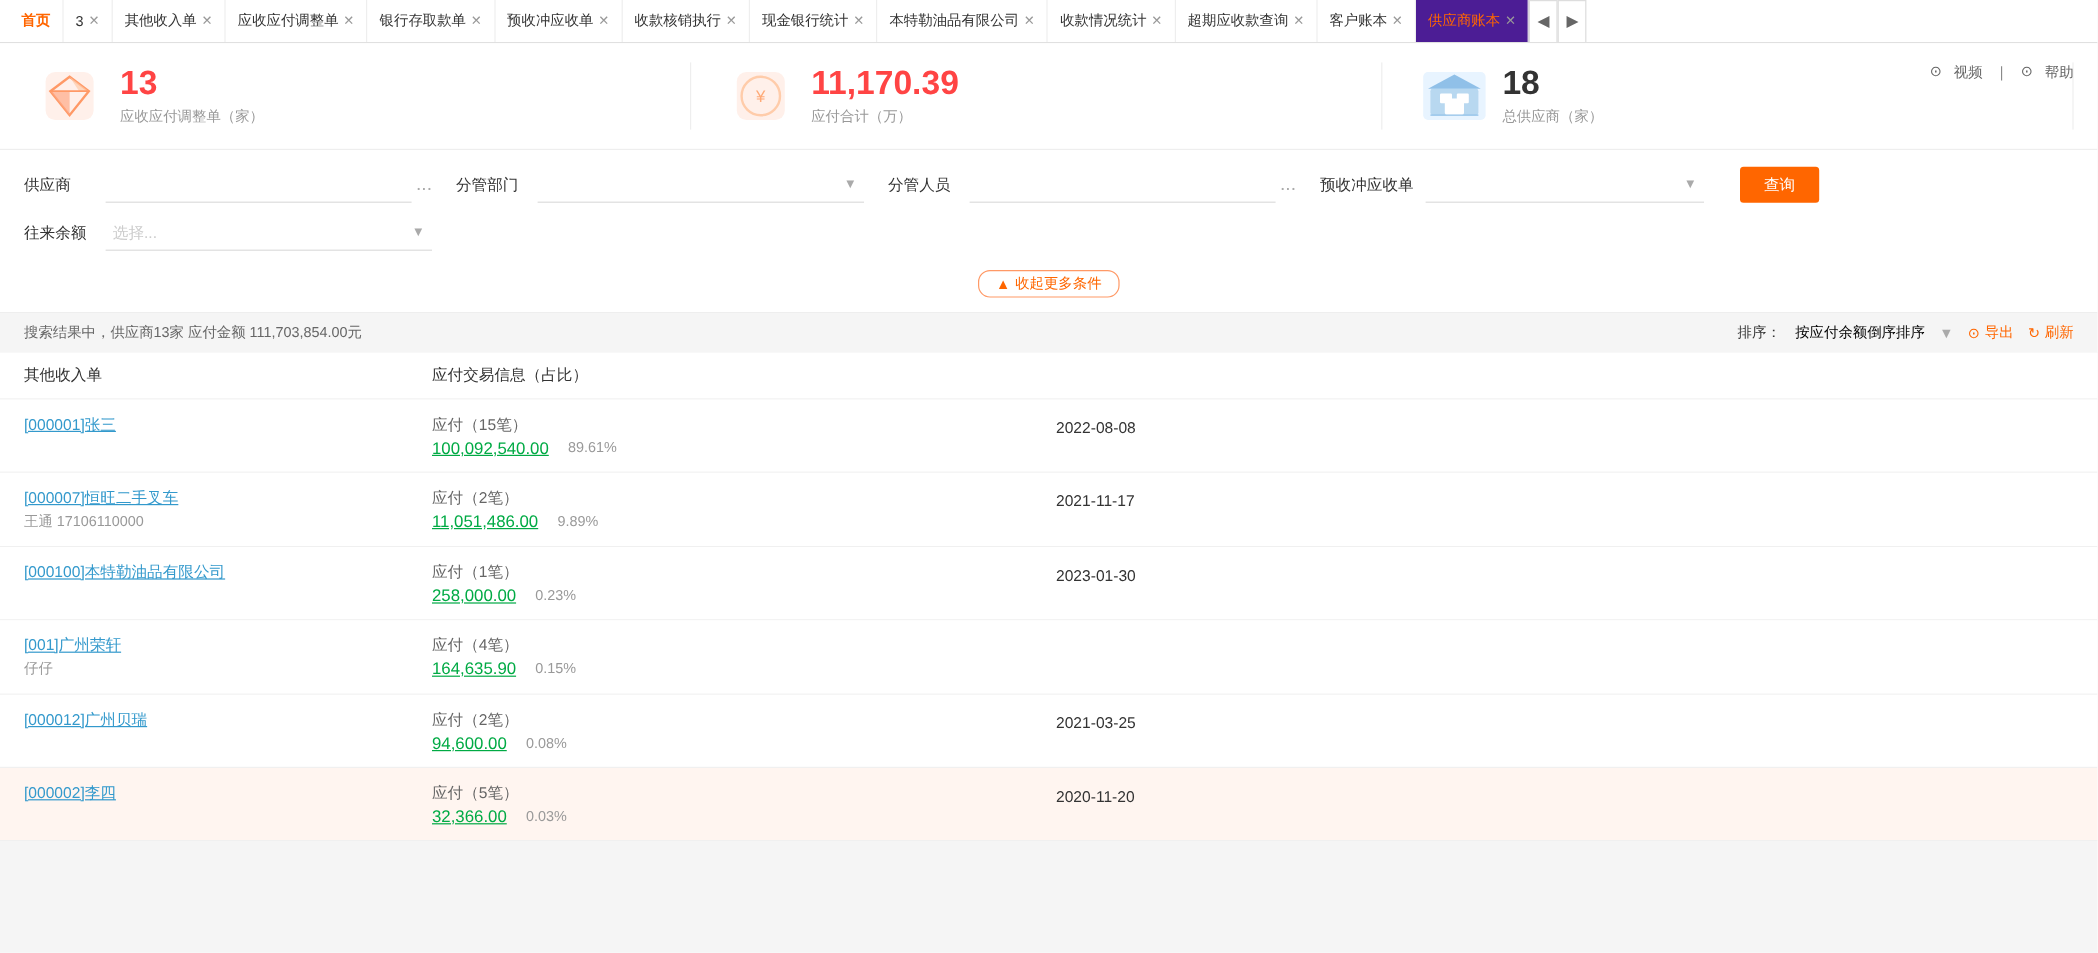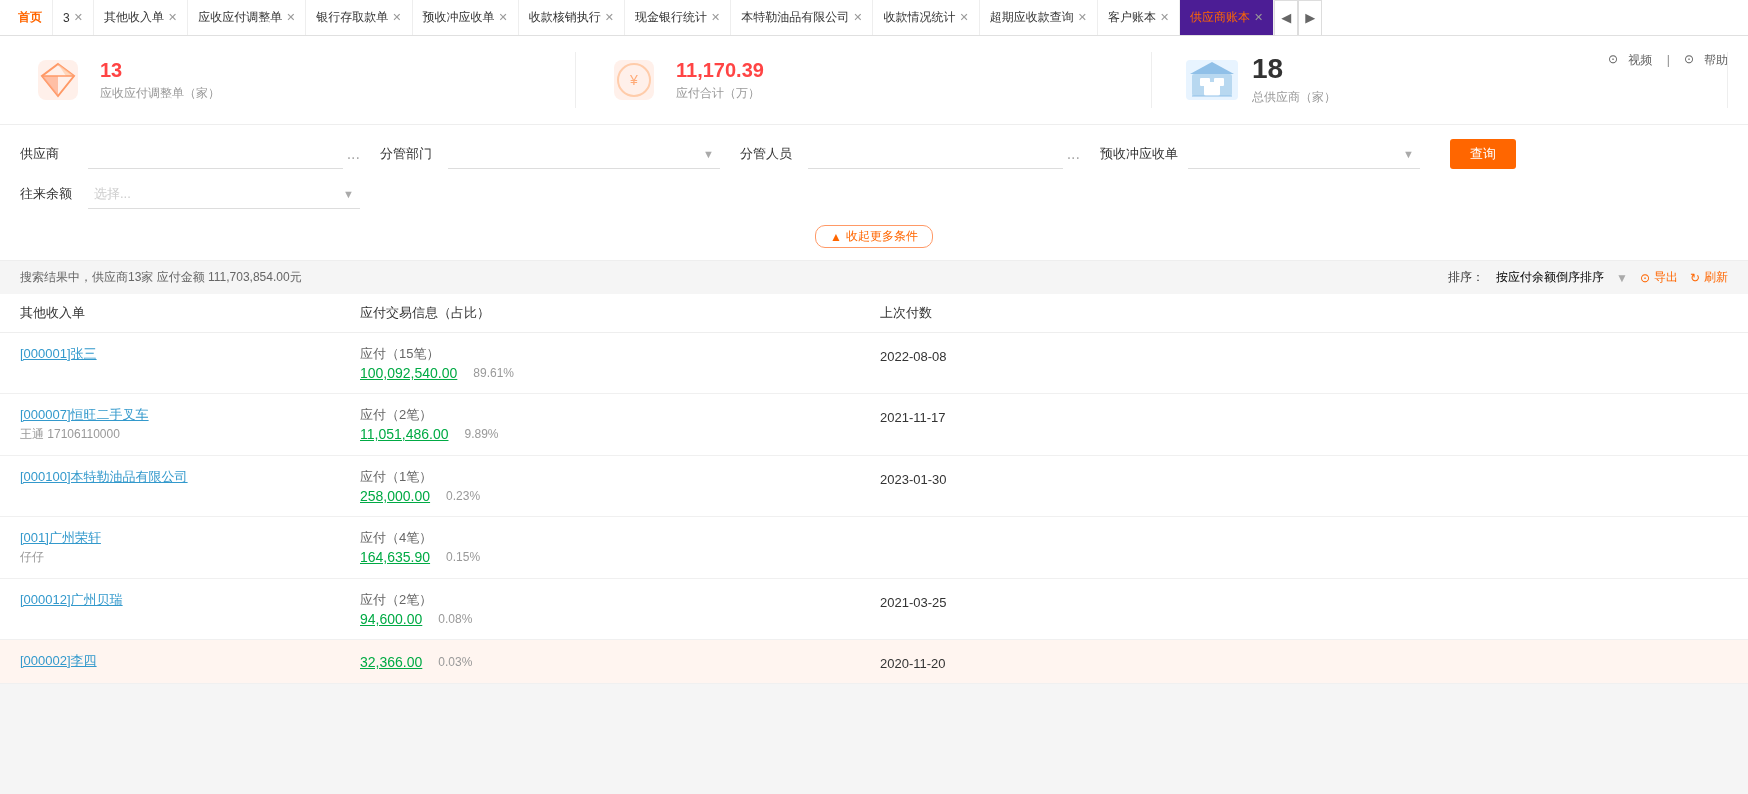--- a/index.html
+++ b/index.html
@@ -63,21 +63,21 @@
     .summary-card:first-child { padding-left: 10px; }
     .summary-card:last-child { border-right: none; }
     .card-icon {
       width: 56px;
       height: 56px;
       margin-right: 14px;
       flex-shrink: 0;
     }
     .card-content {}
     .card-number {
-      font-size: 20px;
+      font-size: 28px;
       font-weight: bold;
       color: #ff4444;
       line-height: 1.1;
     }
     .card-label {
       font-size: 12px;
       color: #999;
       margin-top: 4px;
     }
     .top-right-links {
@@ -455,21 +455,20 @@
       <span>刷新</span>
     </div>
   </div>
 </div>
 
 <div class="data-table">
 
   <div class="table-header">
     <div class="col-supplier">其他收入单</div>
     <div class="col-trade">应付交易信息（占比）</div>
-    <div class="col-last-pay">上次付数</div>
   </div>
 
   <div id="table-body">
       <div class="table-row">
     <div class="col-supplier">
       <div><a class="supplier-link">[000001]张三</a></div>
 
     </div>
     <div class="col-trade">
       <div class="trade-label">应付（15笔）</div>
@@ -545,20 +544,21 @@
     <div class="col-last-pay">
       <div class="last-pay-date">2021-03-25</div>
     </div>
   </div>
       <div class="table-row highlighted" style="background: rgb(255, 245, 240);">
     <div class="col-supplier">
       <div><a class="supplier-link">[000002]李四</a></div>
 
     </div>
     <div class="col-trade">
+      <div class="trade-label">应付（5笔）</div>
       <div class="trade-row">
         <span class="trade-amount">32,366.00</span>
         <span class="trade-percent">0.03%</span>
       </div>
     </div>
     <div class="col-last-pay">
       <div class="last-pay-date">2020-11-20</div>
     </div>
   </div>
     </div>

